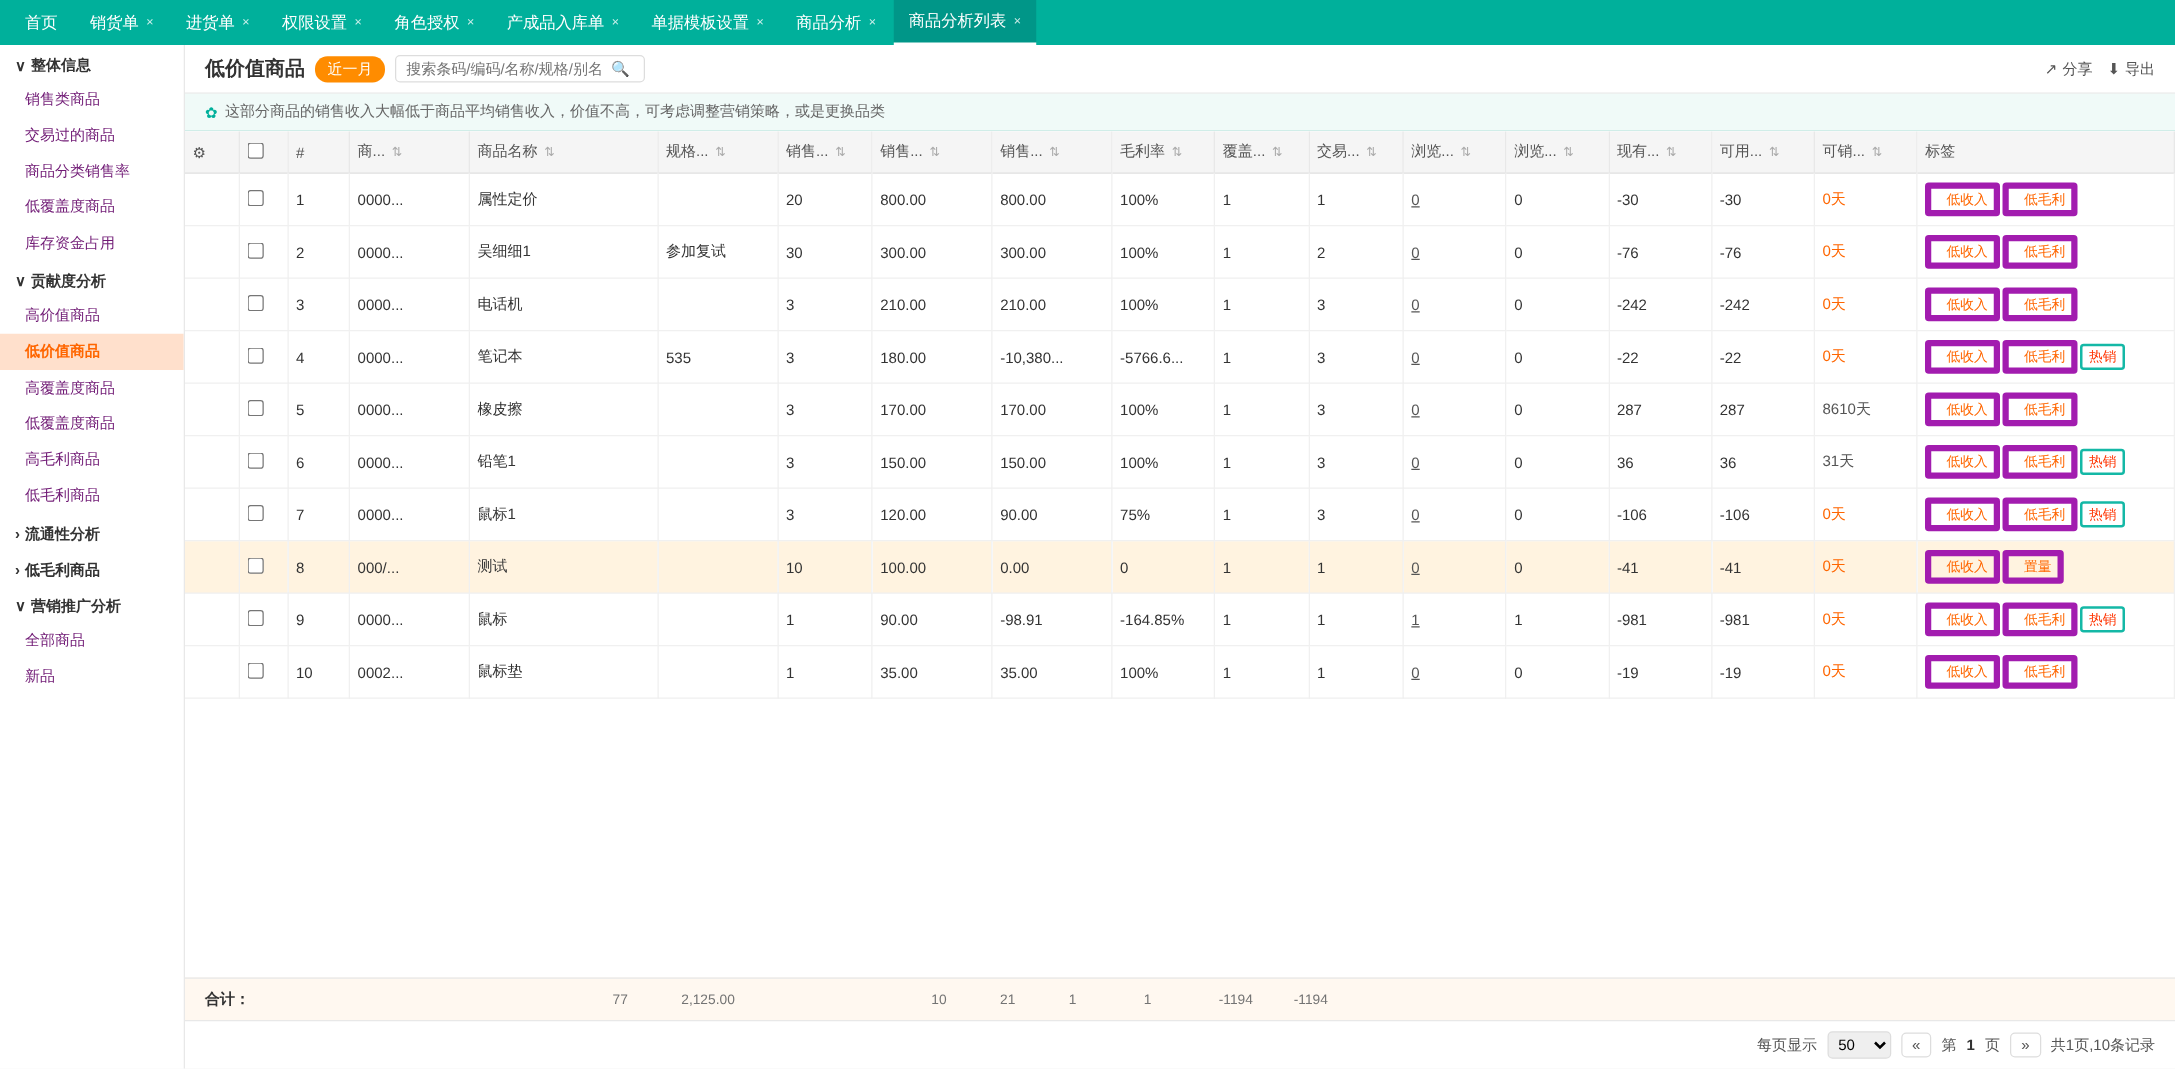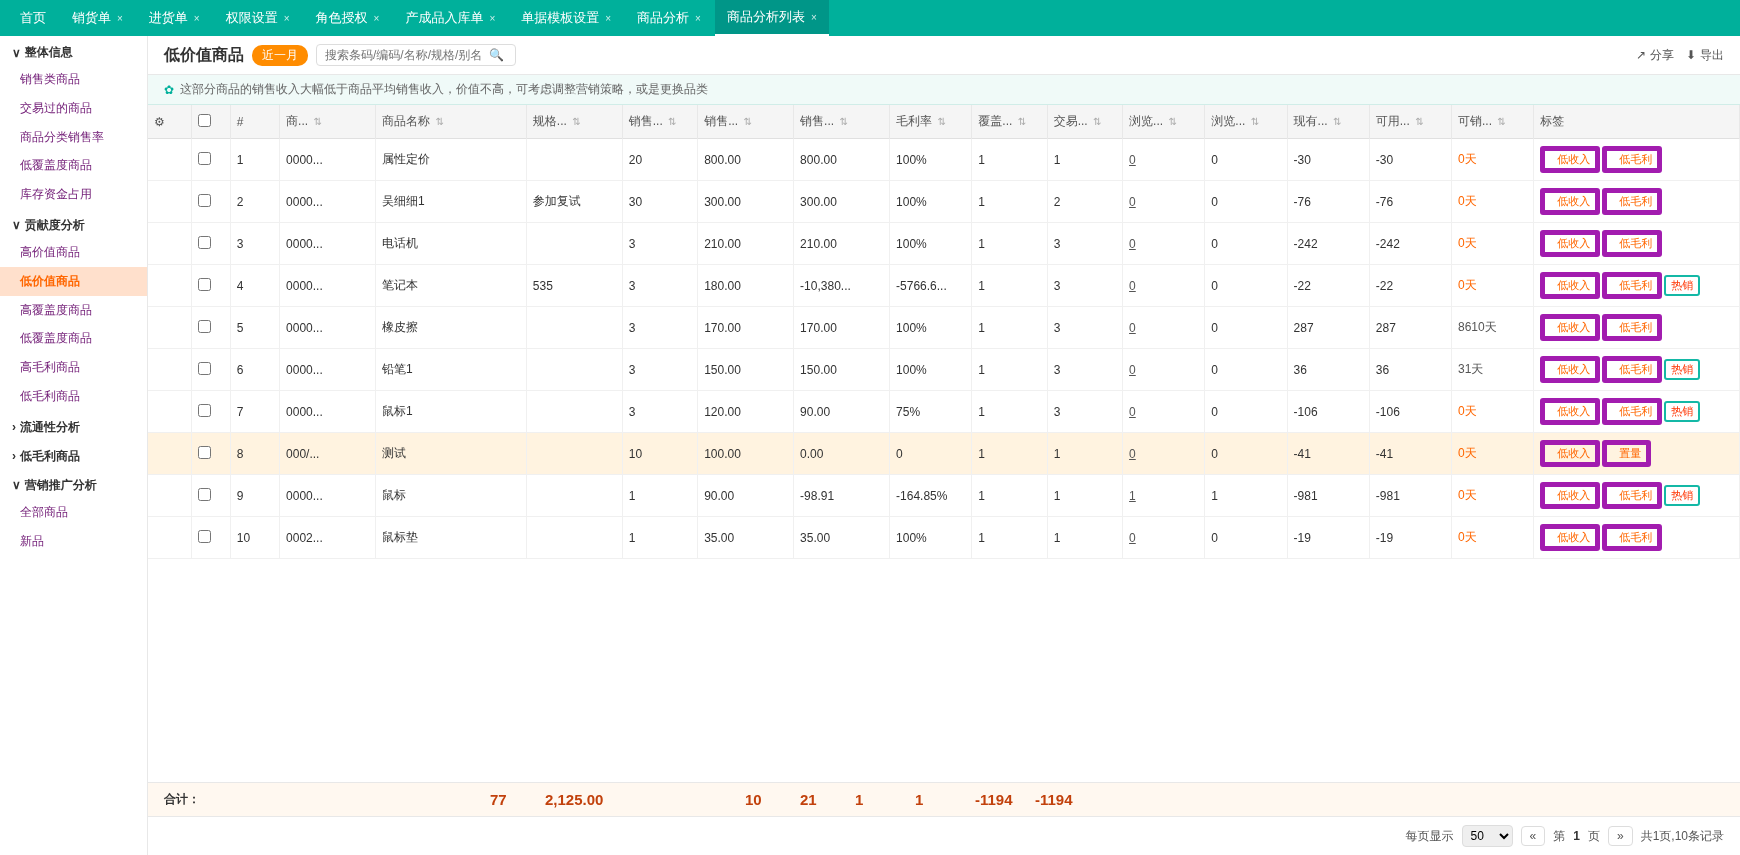--- a/index.html
+++ b/index.html
@@ -203,23 +203,22 @@
       font-weight: 600;
       color: #333;
       width: 120px;
     }
     .total-cells {
       display: flex;
       flex: 1;
     }
     .total-cell {
       padding: 0 6px;
-      color: #c2410c;
-      font-size: 15px;
-      font-weight: bold;
+      color: #737373;
+      font-size: 11px;
     }
 
     
     .pagination-bar {
       background: #fff;
       border-top: 1px solid #e8e8e8;
       padding: 8px 16px;
       display: flex;
       align-items: center;
       justify-content: flex-end;

